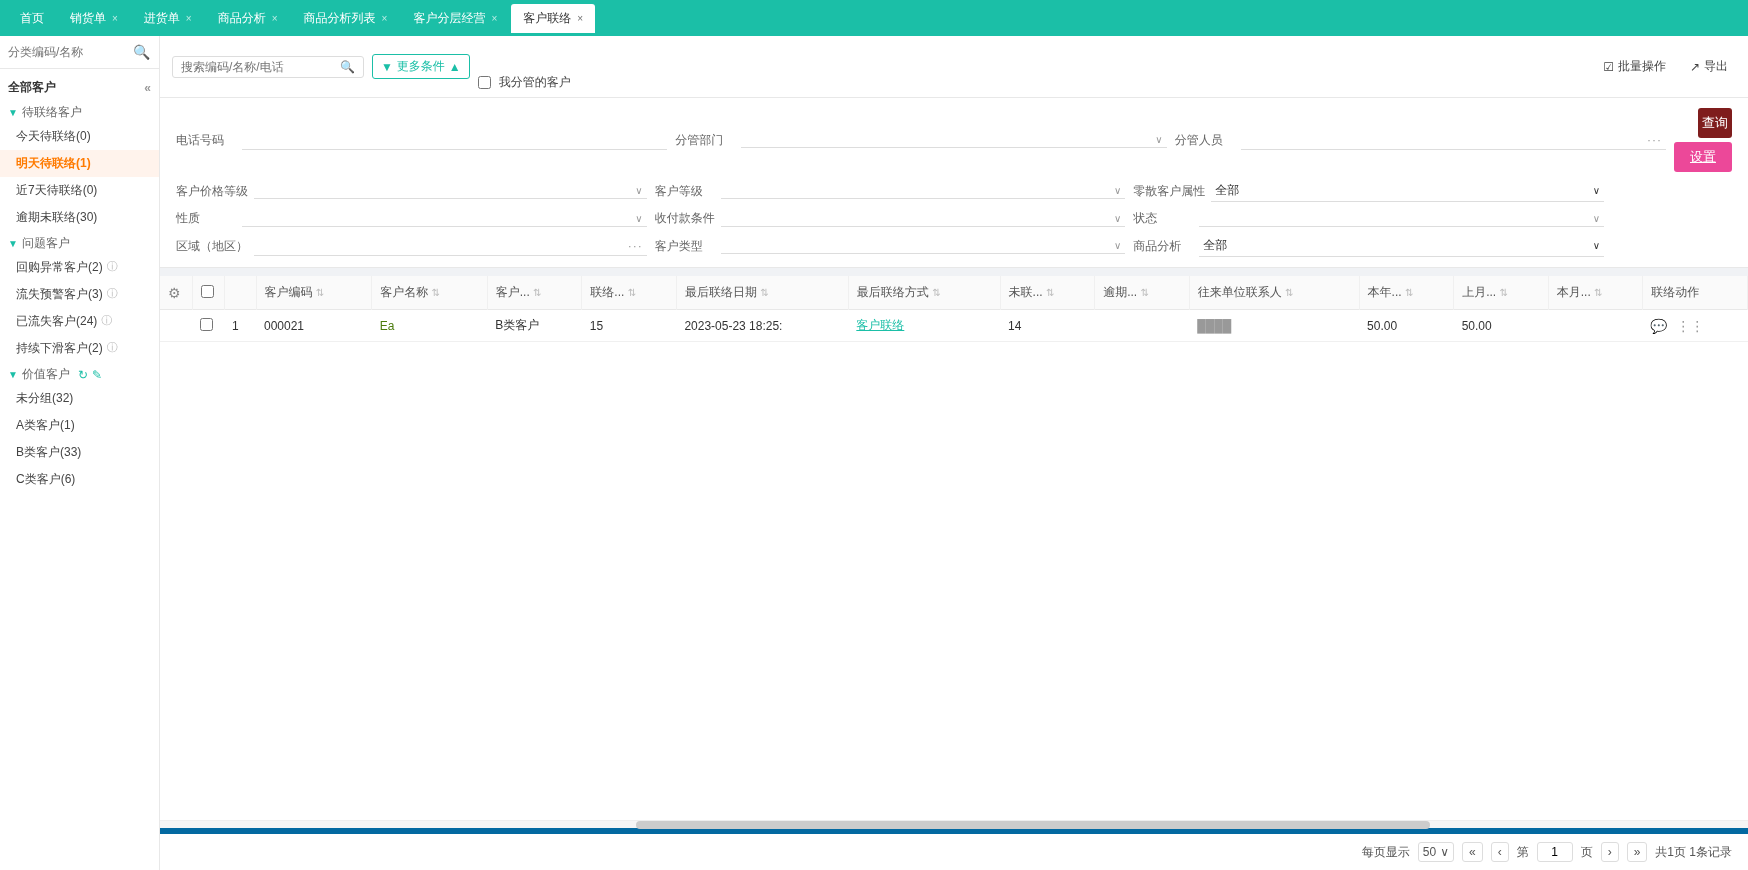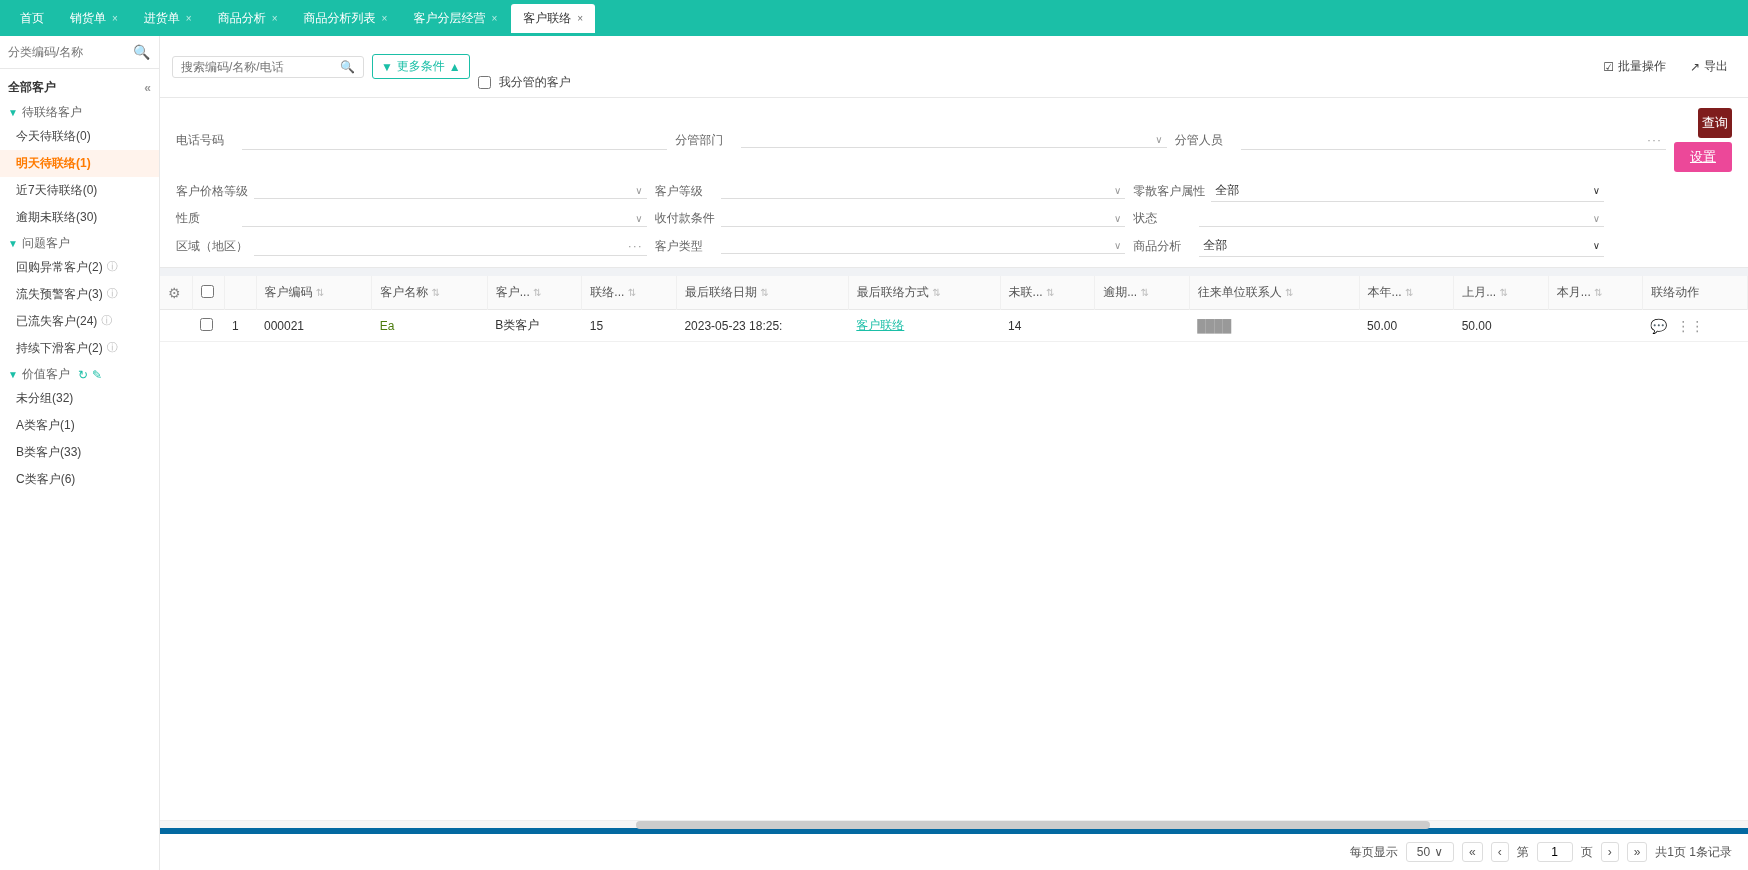--- a/index.html
+++ b/index.html
@@ -290,21 +290,21 @@
       border-top: 6px solid #0369a1;
       gap: 8px;
       font-size: 12px;
       color: #555;
     }
     .page-size-select {
       display: flex;
       align-items: flex-start;
       gap: 4px;
       border: 1px solid #ddd;
-      padding: 2px 10px;
+      padding: 2px 4px;
       border-radius: 3px;
       cursor: pointer;
     }
     .page-btn {
       border: 1px solid #ddd;
       background: #fff;
       padding: 2px 6px;
       cursor: pointer;
       border-radius: 3px;
       color: #555;

